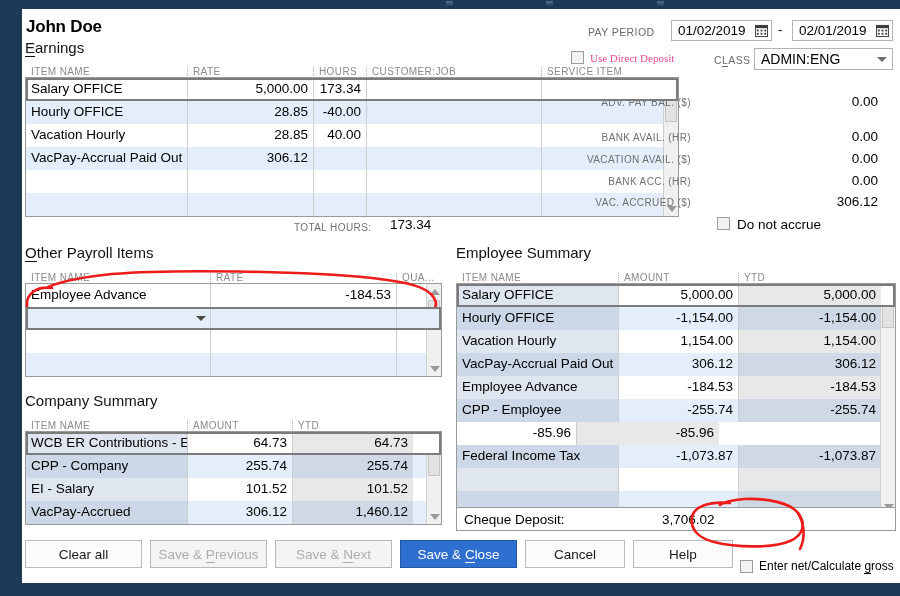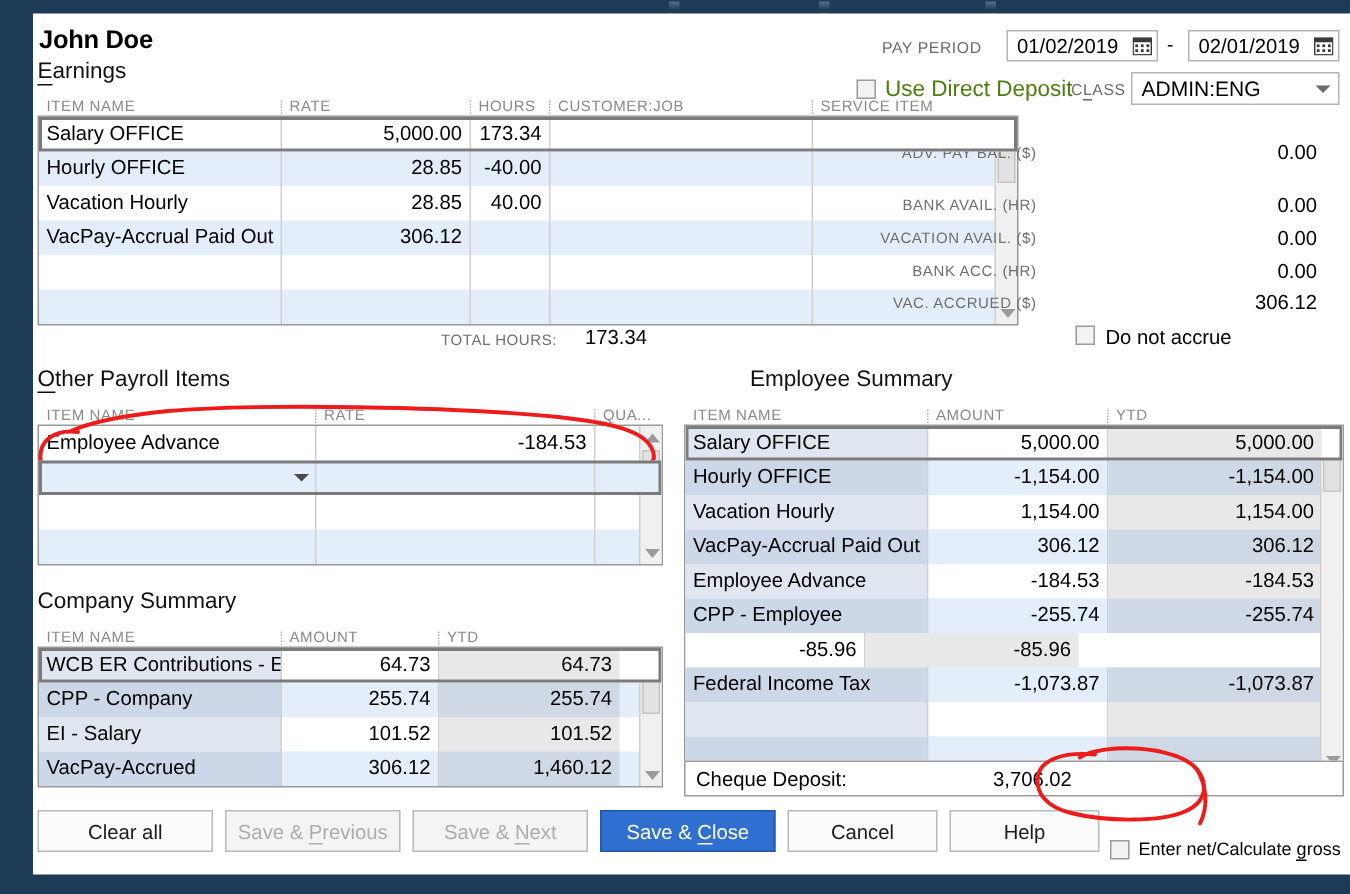--- a/index.html
+++ b/index.html
@@ -67,21 +67,21 @@
   .cal-icon { margin-left: auto; width: 13px; height: 13px; }
 
   .udd-wrap {
     position: absolute; left: 549px; top: 42px;
     display: flex; align-items: center;
   }
   .cbx {
     width: 13px; height: 13px; border: 1px solid #9b9b9b;
     background: #f2f2f2; display: inline-block;
   }
-  .udd-label { font-size: 15px; color: #4d7c0f; margin-left: 6px; }
+  .udd-label { font-size: 11px; color: #ec4899; margin-left: 6px; font-family: Liberation Serif, serif; }
   .class-label {
     position: absolute; left: 692px; top: 45px;
     font-size: 10.5px; color: #6a6a6a; letter-spacing: .4px;
   }
   .class-select {
     position: absolute; left: 732px; top: 39px; width: 139px; height: 22px;
     border: 1px solid #b4b4b4; background: #fff;
     display: flex; align-items: center; padding: 0 5px 0 6px;
     font-size: 14px; color: #000;
   }
@@ -413,21 +413,21 @@
               <span class="tri-up"></span>
             </div>
           <div class="thumb"></div>
           <div class="arr dn">
               <span class="tri-dn"></span>
             </div>
         </div>
       </div>
     </div>
 
-    <div class="sec-title" style="left:434px; top:235px;margin-left:44px;">Employee Summary</div>
+    <div class="sec-title" style="left:434px; top:235px;">Employee Summary</div>
 
     <div class="grid" id="empsum-grid" style="left:434px; top:258px; width:440px;">
       <div class="ghead">
         <div class="hc" style="width:162px">ITEM NAME</div>
         <div class="hc sep" style="width:120px">AMOUNT</div>
         <div class="hc sep" style="width:158px">YTD</div>
       </div>
       <div class="gbody" id="empsum-body" style="height:232px;">
           <div class="grow zebra-a sel">
             <div class="gc" style="width: 162px; background: rgb(223, 230, 239);">Salary OFFICE</div>

